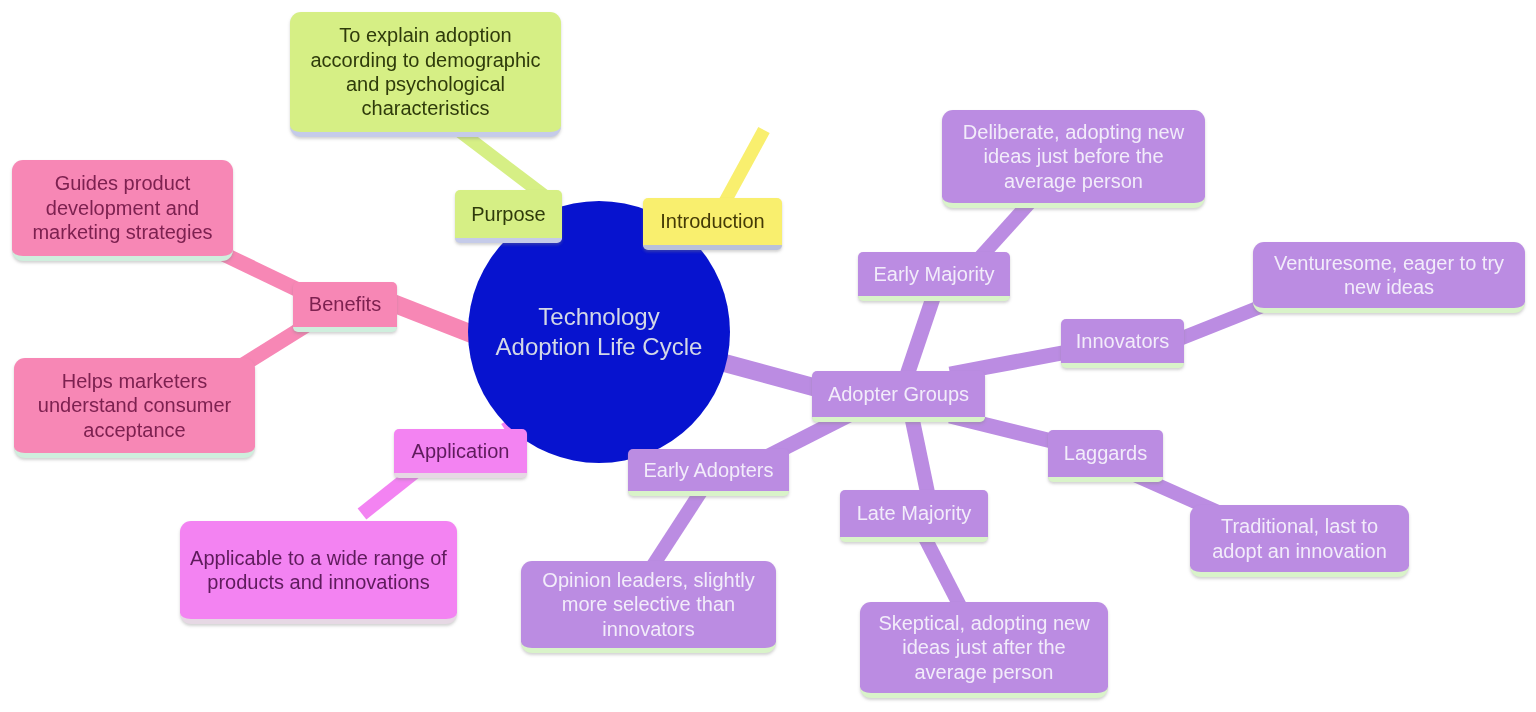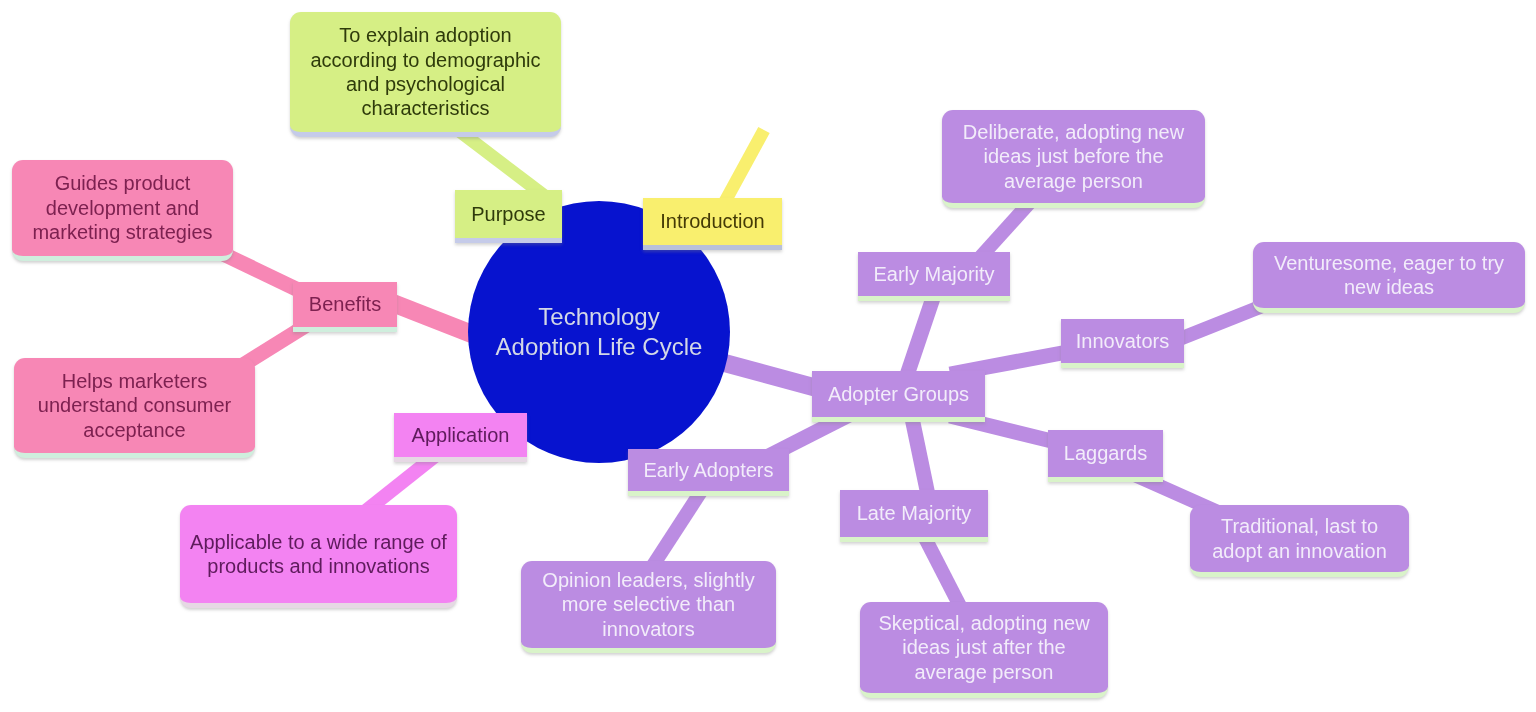--- a/index.html
+++ b/index.html
@@ -15,30 +15,30 @@
   .edge-purple{stroke:var(--purple_fill);}
   .root-node{
     position:absolute;z-index:2;border-radius:50%;
     background:var(--root_fill);color:var(--root_text);
     display:flex;align-items:center;justify-content:center;text-align:center;
     font-size:24px;line-height:1.25;padding:0 24px;box-sizing:border-box;
   }
   .node{
     position:absolute;z-index:3;box-sizing:border-box;
     display:flex;align-items:center;justify-content:center;text-align:center;
-    border-radius:0;padding:6px 10px;
+    border-radius:5px;padding:6px 10px;
     box-shadow:0 2px 3px rgba(130,130,130,0.35);
     border-bottom:5px solid transparent;
   }
   .detail{border-radius:11px;font-size:20px;line-height:1.22;}
   .topic{font-size:20px;}
   .green{background:var(--green_fill);color:var(--green_text);border-bottom-color:var(--green_under);}
   .yellow{background:var(--yellow_fill);color:var(--yellow_text);border-bottom-color:var(--yellow_under);}
   .pink{background:var(--pink_fill);color:var(--pink_text);border-bottom-color:var(--pink_under);}
-  .magenta{background:var(--magenta_fill);color:var(--magenta_text);border-bottom-color:var(--magenta_under);}
+  .magenta{background:var(--magenta_fill);color:var(--magenta_text);border-bottom-color:var(--magenta_under);margin-top:16px;}
   .purple{background:var(--purple_fill);color:var(--purple_text);border-bottom-color:var(--purple_under);}
   .lbl{display:block;width:100%;}
 </style>
 </head>
 <body>
 
 <div id="canvas">
 
   <svg id="edges" width="1536" height="712">
     <line class="edge-green" x1="540" y1="225" x2="595" y2="275" stroke-width="13"></line>

